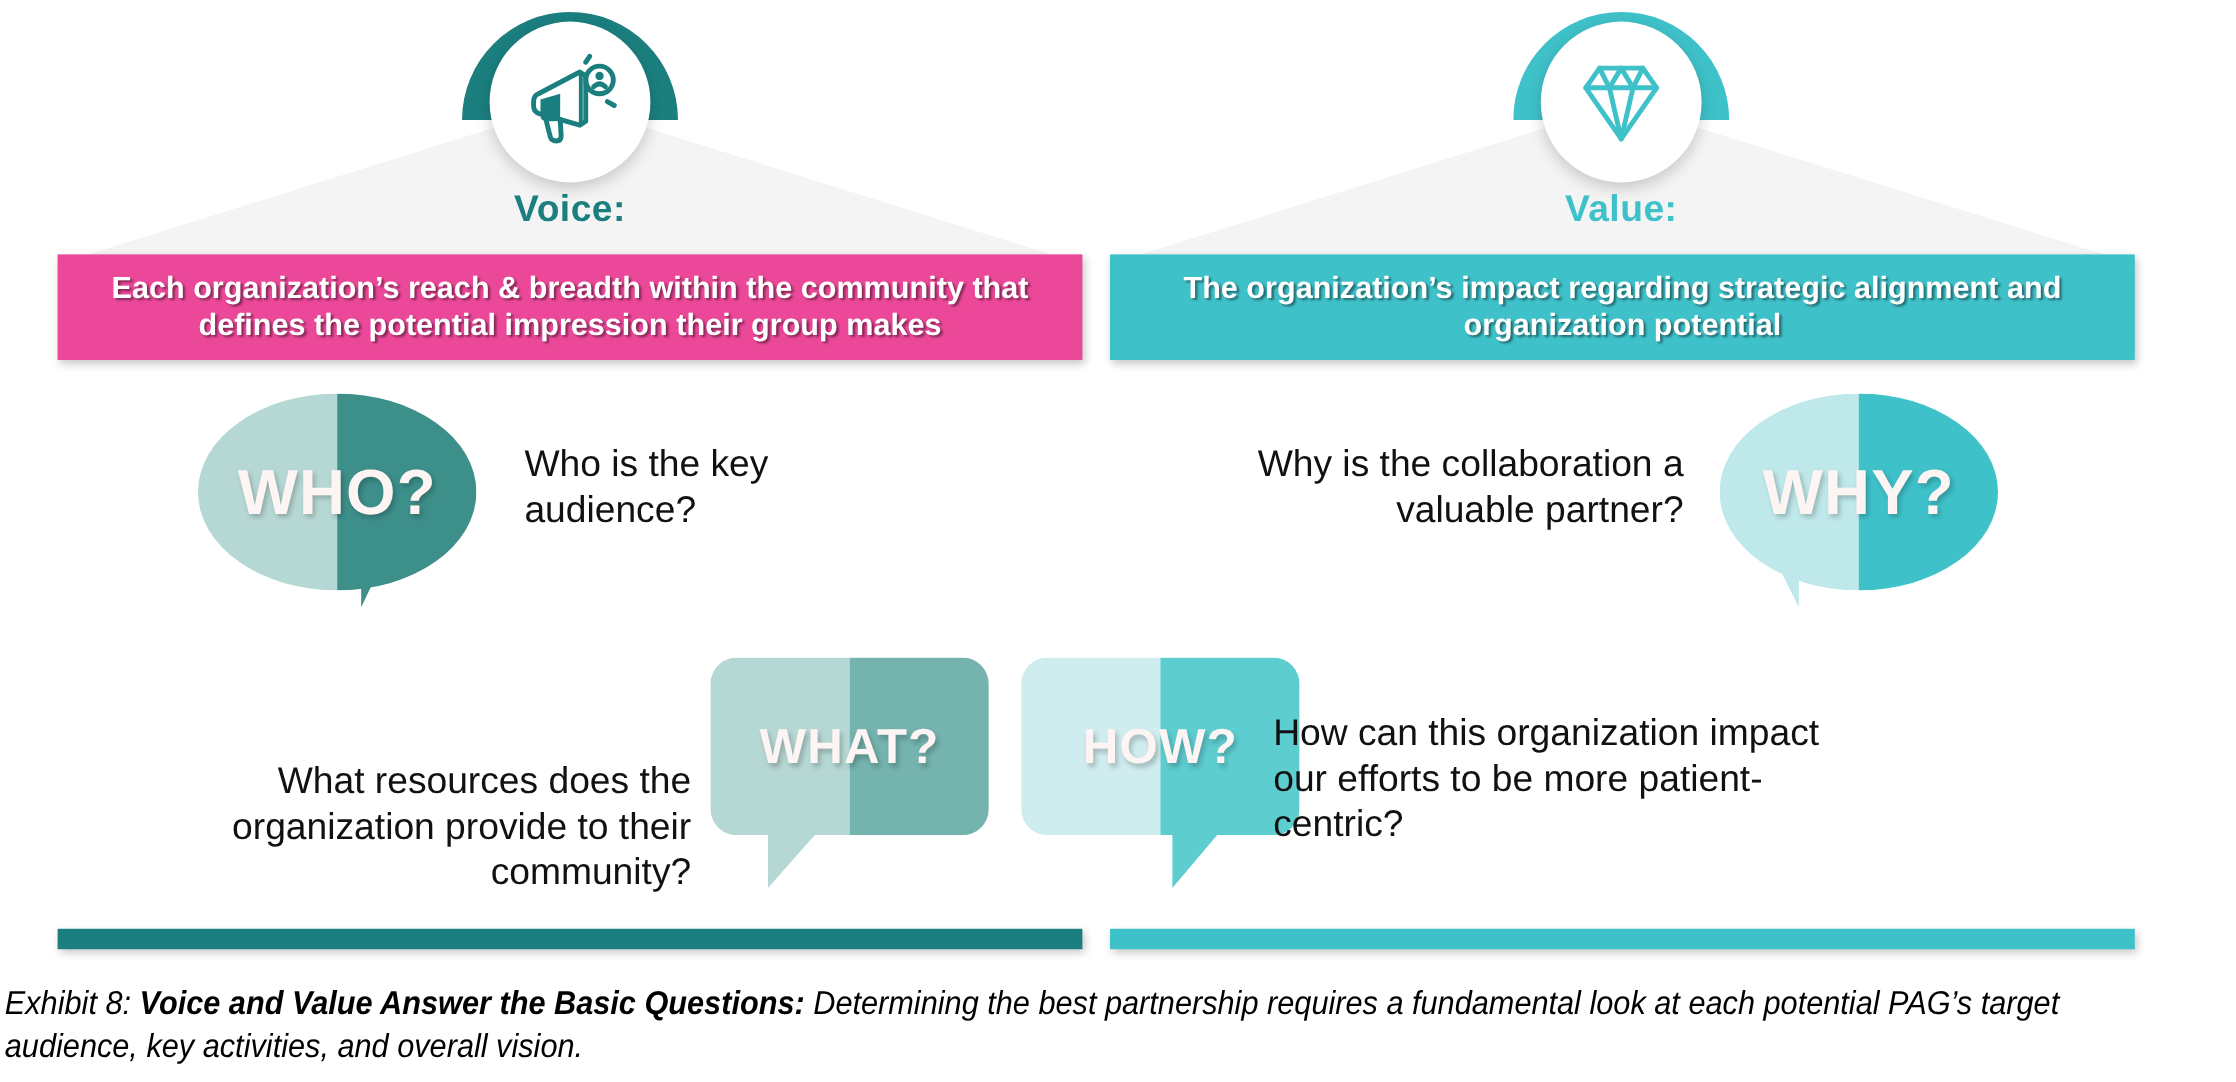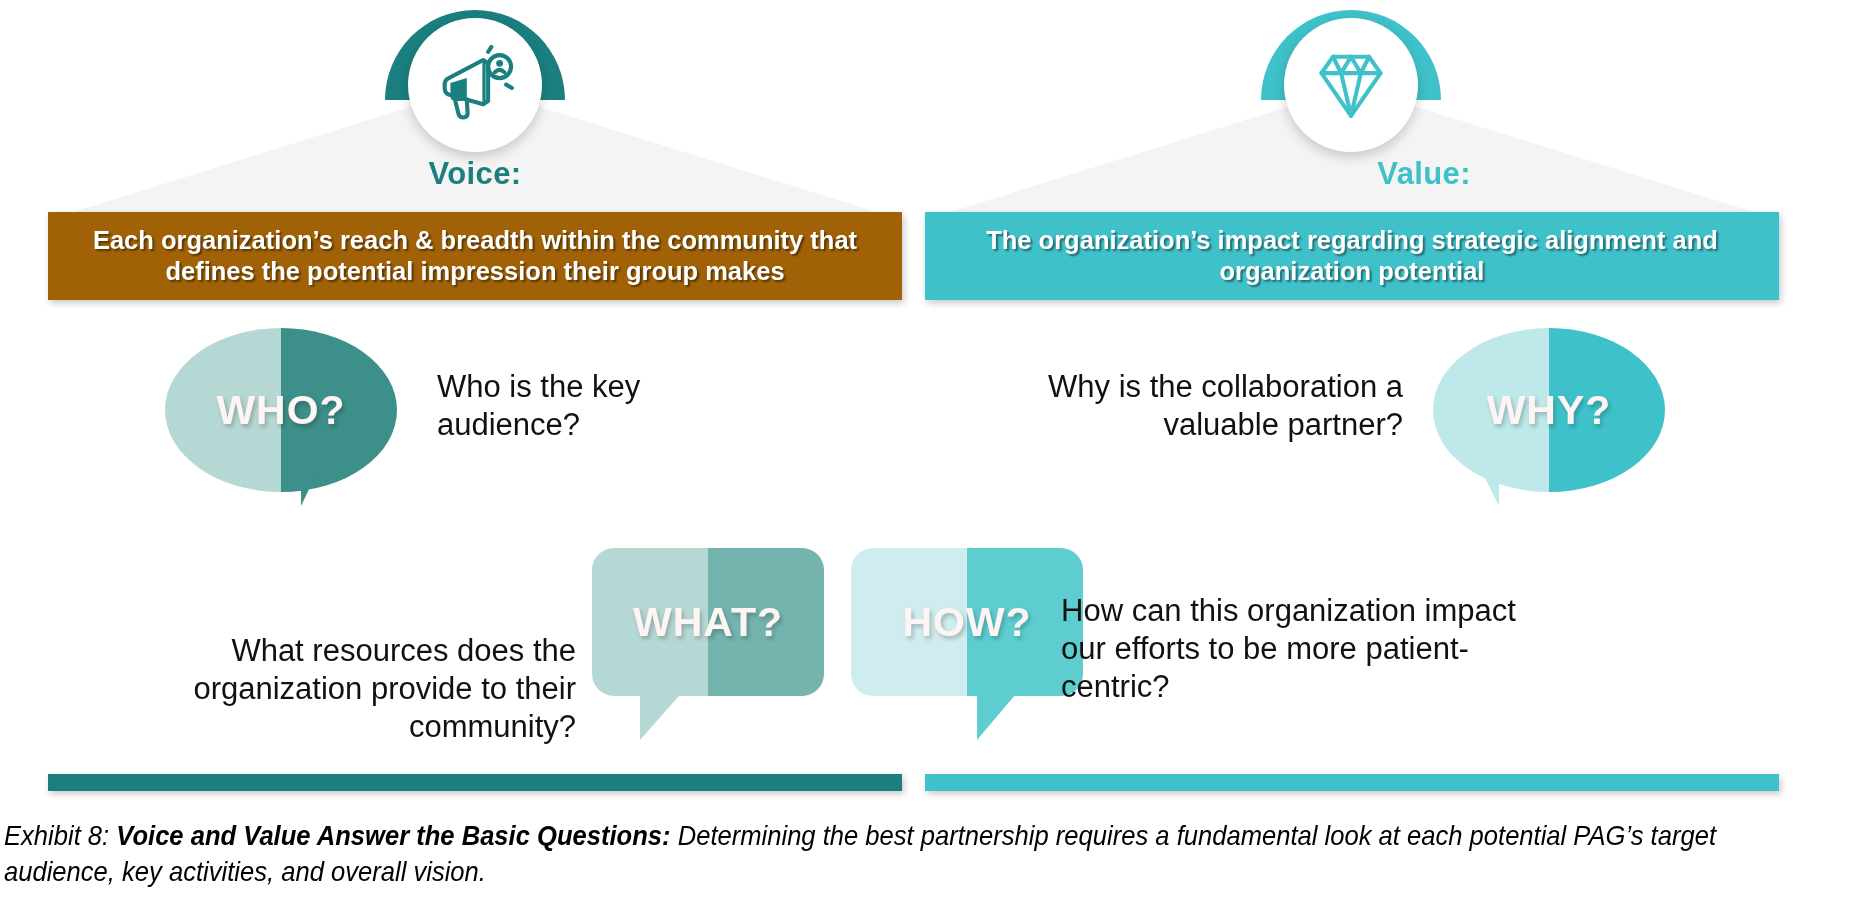--- a/index.html
+++ b/index.html
@@ -33,21 +33,21 @@
     display:flex;align-items:center;justify-content:center;}
 
   .kicker{position:absolute;font-size:31px;font-weight:bold;letter-spacing:.4px;}
   .kicker.teal{color:#1b7f7f;}
   .kicker.cyan{color:#3fc1c9;}
 
   
   .banner{position:absolute;left:48px;width:854px;height:88px;
     box-shadow:2px 3px 7px rgba(0,0,0,.22);
     display:flex;align-items:center;justify-content:center;text-align:center;}
-  .banner.teal{background:#a16207;}
+  .banner.teal{background:#ec4899;}
   .banner.cyan{background:#3fc1c9;}
   .banner span{color:#fff;font-size:25.5px;font-weight:bold;line-height:1.2;
     text-shadow:2px 2px 2px rgba(0,0,0,.45);padding:0 14px;}
 
   
   .rule{position:absolute;left:48px;width:854px;height:17px;
     box-shadow:2px 3px 7px rgba(0,0,0,.22);}
   .rule.teal{background:#1b7f7f;}
   .rule.cyan{background:#3fc1c9;}
 
@@ -57,21 +57,21 @@
     display:flex;align-items:center;justify-content:center;
     color:#fdf4f4;font-weight:bold;letter-spacing:1px;
     text-shadow:2px 3px 4px rgba(0,0,0,.22);
     pointer-events:none;}
 
   
   .oval{width:232px;height:164px;}
   .oval .body{position:absolute;left:0;top:0;width:100%;height:100%;
     border-radius:50%/50%;overflow:hidden;display:flex;}
   .oval .body .h{width:50%;height:100%;}
-  .oval .word{font-size:41px;}
+  .oval .word{font-size:53px;}
   .oval .tail{position:absolute;width:0;height:0;}
 
   
   .rect{width:232px;height:148px;}
   .rect .body{position:absolute;left:0;top:0;width:100%;height:100%;
     border-radius:22px;overflow:hidden;display:flex;}
   .rect .body .h{width:50%;height:100%;}
   .rect .word{font-size:41px;}
   .rect .tail{position:absolute;width:0;height:0;}
 
@@ -156,21 +156,21 @@
       <span>
         <svg width="82" height="82" viewBox="0 0 100 100" fill="none" stroke="#3fc1c9" stroke-width="5" stroke-linecap="round" stroke-linejoin="round">
           <path d="M14 38 L28 18 L72 18 L86 38 L50 90 Z"></path>
           <path d="M14 38 L86 38"></path>
           <path d="M28 18 L38 38 L50 18 L62 38 L72 18"></path>
           <path d="M38 38 L50 90 L62 38"></path>
         </svg>
       </span>
     </div>
 
-    <div class="kicker cyan" style="left:298px;top:156px;width:240px;text-align:right;">Value:</div>
+    <div class="kicker cyan" style="left:298px;top:156px;width:240px;text-align:center;">Value:</div>
 
     <div class="banner cyan" style="top:212px;left:-8px;">
       <span>The organization’s impact regarding strategic alignment and organization potential</span>
     </div>
 
     <div class="bubble oval" style="left:500px;top:328px;">
       <div class="body">
         <div class="h" style="background:#bfe8ea;"></div>
         <div class="h" style="background:#3fc1c9;"></div>
       </div>

